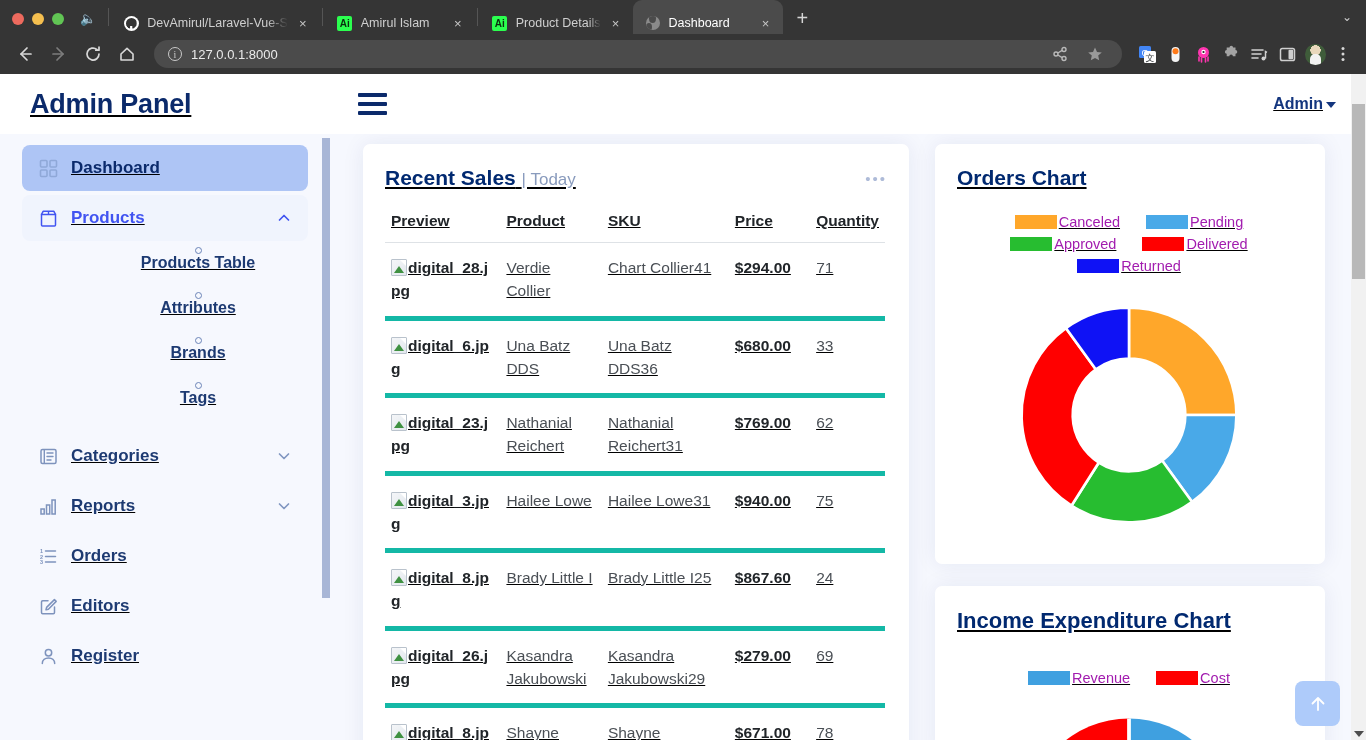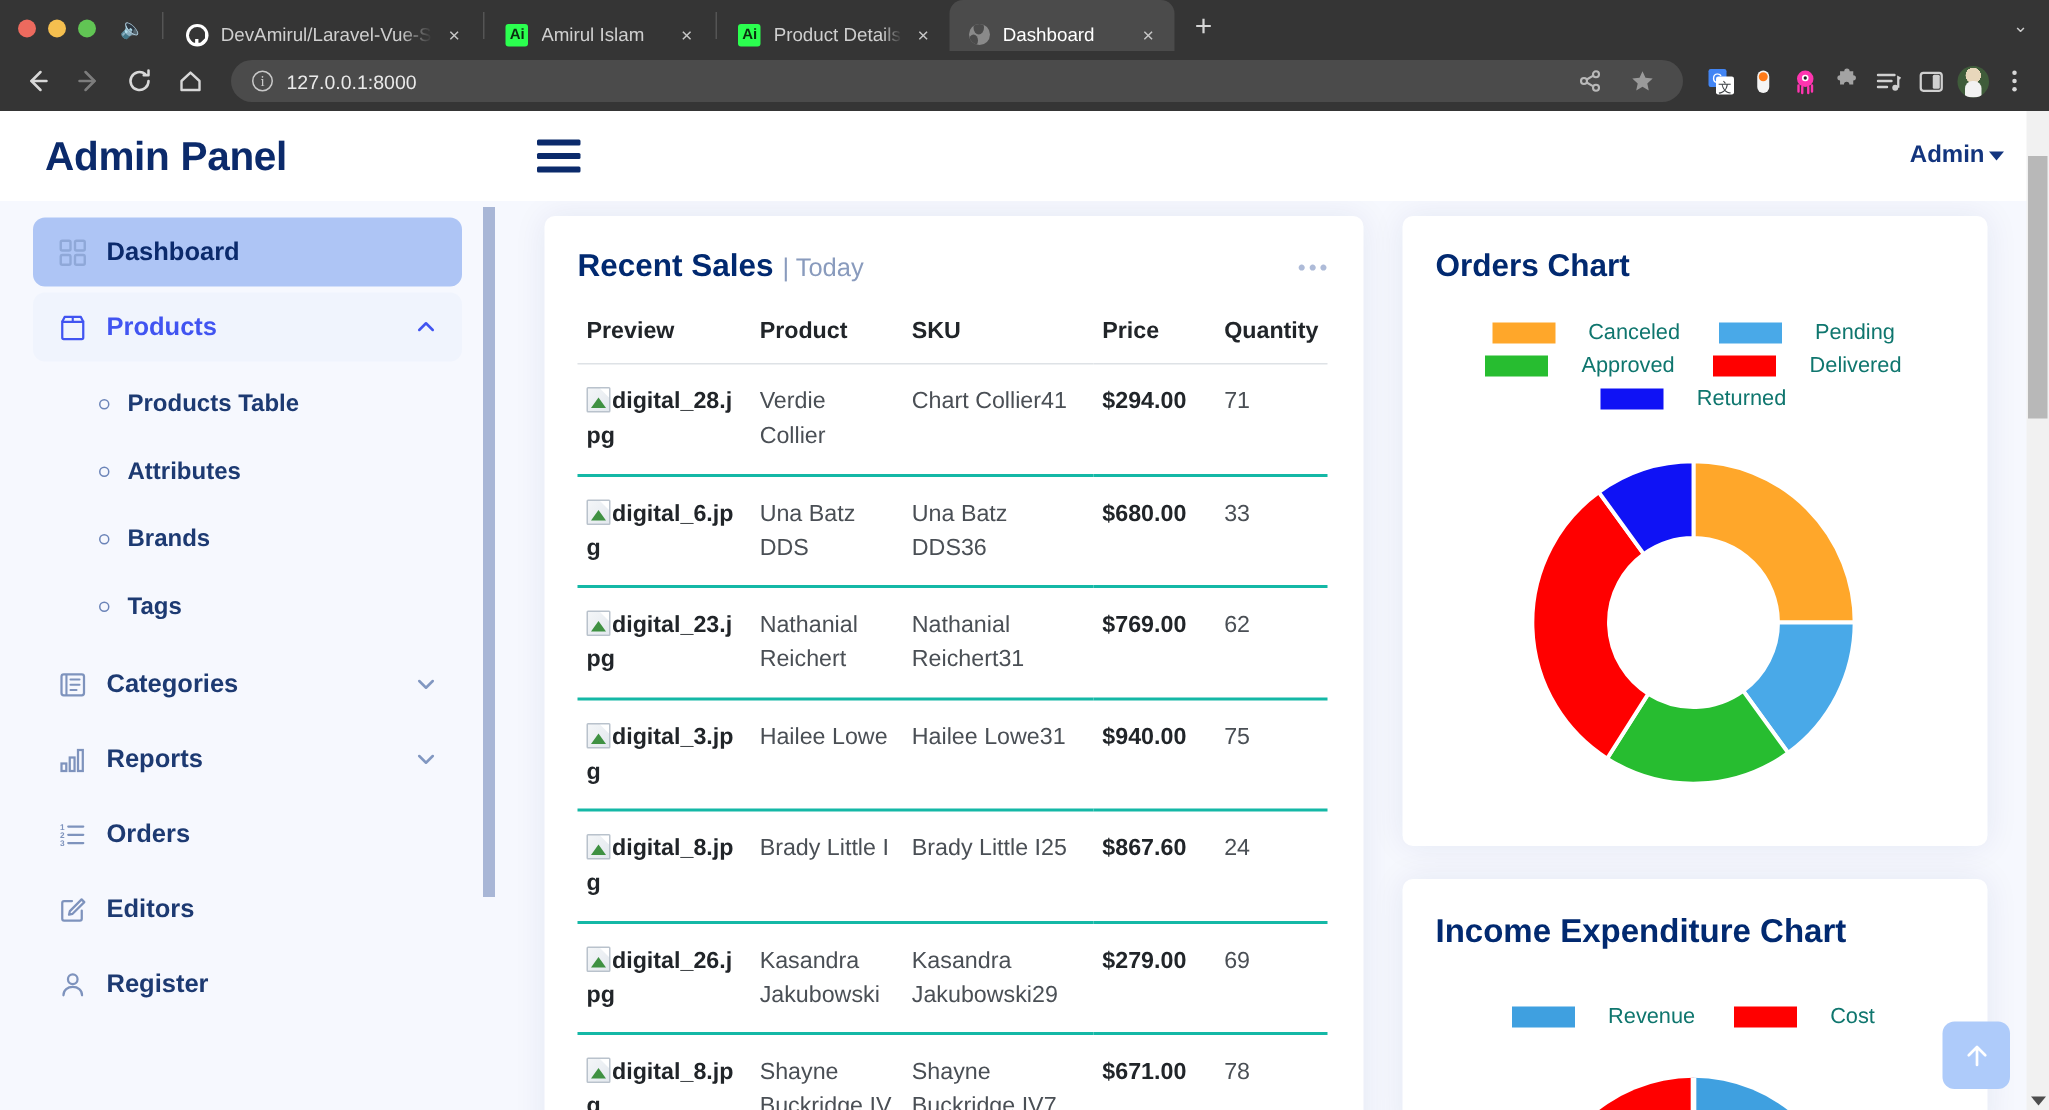--- a/index.html
+++ b/index.html
@@ -89,21 +89,21 @@
     width: 21px; height: 21px; border-radius: 50%;
     background: radial-gradient(circle at 50% 30%, #e8d7bb 0 28%, #3f5c3a 29% 100%);
     position: relative; overflow: hidden;
   }
   .avatar-img::after {
     content: ""; position: absolute; left: 5px; top: 10px; width: 11px; height: 11px;
     background: #f2f2f2; border-radius: 5px 5px 0 0;
   }
 
   
-  .viewport { position: relative; width: 1366px; height: 666px; background: #ffffff; overflow: hidden; }
+  .viewport { position: relative; width: 1366px; height: 666px; background: #ffffff; overflow: hidden; text-decoration: underline; }
 
   
   .appbar {
     height: 60px; background: #ffffff; display: flex; align-items: center;
     position: relative; z-index: 5;
   }
   .brand {
     width: 330px; padding-left: 30px; color: #0b2a6b; font-size: 27px; font-weight: bold;
     letter-spacing: -0.2px;
   }
@@ -124,22 +124,22 @@
     margin: 0 22px 4px 22px; height: 46px; border-radius: 8px;
     display: flex; align-items: center; gap: 13px; padding: 0 16px;
     color: #1d3a72; font-size: 17px; font-weight: bold; cursor: pointer;
   }
   .nav-item.active { background: #aec5f5; color: #0b2a6b; }
   .nav-item.open { background: #f0f4fd; color: #4154f1; }
   .nav-ico { width: 20px; height: 20px; flex: 0 0 20px; display: flex; align-items: center; justify-content: center; }
   .nav-chev { margin-left: auto; display: flex; align-items: center; }
   .sub-list { list-style: none; margin: 6px 0 6px 0; }
   .sub-item {
-    height: 45px; display: flex; align-items: center; gap: 12px;
-    padding-left: 66px; color: #1d3a72; font-size: 16px; font-weight: bold; cursor: pointer;
+    height: 45px; display: flex; align-items: center; 
+    padding-left: 66px; color: #1d3a72; font-size: 16px; font-weight: bold; cursor: pointer; flex-direction: column;
   }
   .bullet { width: 7px; height: 7px; border: 1.4px solid #6b84b8; border-radius: 50%; flex: 0 0 7px; }
   .side-scroll {
     position: absolute; right: 0; top: 4px; width: 8px; height: 460px; background: #a8b6d6;
     border-radius: 0;
   }
 
   
   .main {
     flex: 1; background: #f6f8fe; padding: 10px 20px 0 33px; display: flex; gap: 26px;
@@ -158,21 +158,21 @@
   .card-title .muted { color: #899bbd; font-weight: normal; font-size: 17px; }
   .dots-menu { position: absolute; right: 22px; top: 26px; color: #aebbd8; letter-spacing: 2px; font-size: 15px; cursor: pointer; }
 
   table.sales { width: 100%; border-collapse: collapse; }
   table.sales th {
     text-align: left; color: #212529; font-size: 15.5px; font-weight: bold;
     padding: 8px 6px 12px 6px; border-bottom: 1px solid #dee2e6; vertical-align: bottom;
   }
   table.sales td {
     color: #4a4f55; font-size: 15.5px; padding: 13px 6px; vertical-align: top;
-    border-bottom: 2px solid #14b8a6; line-height: 1.5; margin-left: 48px;
+    border-bottom: 5px solid #14b8a6; line-height: 1.5; margin-left: 48px;
   }
   table.sales td.price { color: #212529; font-weight: bold; white-space: nowrap; }
   .col-preview { width: 118px; }
   .col-product { width: 102px; }
   .col-sku { width: 128px; }
   .col-price { width: 82px; }
 
   .broken-img { display: inline; color: #212529; font-weight: bold; font-size: 15.5px; word-break: break-all; }
   .broken-ico {
     display: inline-block; width: 16px; height: 17px; vertical-align: -3px; margin-right: 1px;
@@ -185,21 +185,21 @@
   }
   .broken-ico::after {
     content: ""; position: absolute; left: 2px; bottom: 2px; width: 0; height: 0;
     border-left: 5px solid transparent; border-right: 5px solid transparent;
     border-bottom: 7px solid #3f9142;
   }
 
   
   .legend { display: flex; flex-wrap: wrap; justify-content: center; gap: 6px 26px; padding: 10px 30px 0 30px; }
   .legend-row { display: flex; justify-content: center; gap: 26px; width: 100%; }
-  .legend-item { display: flex; align-items: center; gap: 22px; color: #0f766e; font-size: 14.5px; }
+  .legend-item { display: flex; align-items: center; gap: 2px; color: #a21caf; font-size: 14.5px; }
   .swatch { width: 42px; height: 14px; flex: 0 0 42px; }
 
   .donut-wrap { display: flex; justify-content: center; padding-top: 10px; }
 
   .pie-wrap { display: flex; justify-content: center; padding-top: 10px; }
 
   
   .scroll-top {
     position: absolute; right: 26px; bottom: 14px; width: 45px; height: 45px;
     background: #aecbfa; border-radius: 8px; display: flex; align-items: center; justify-content: center;

